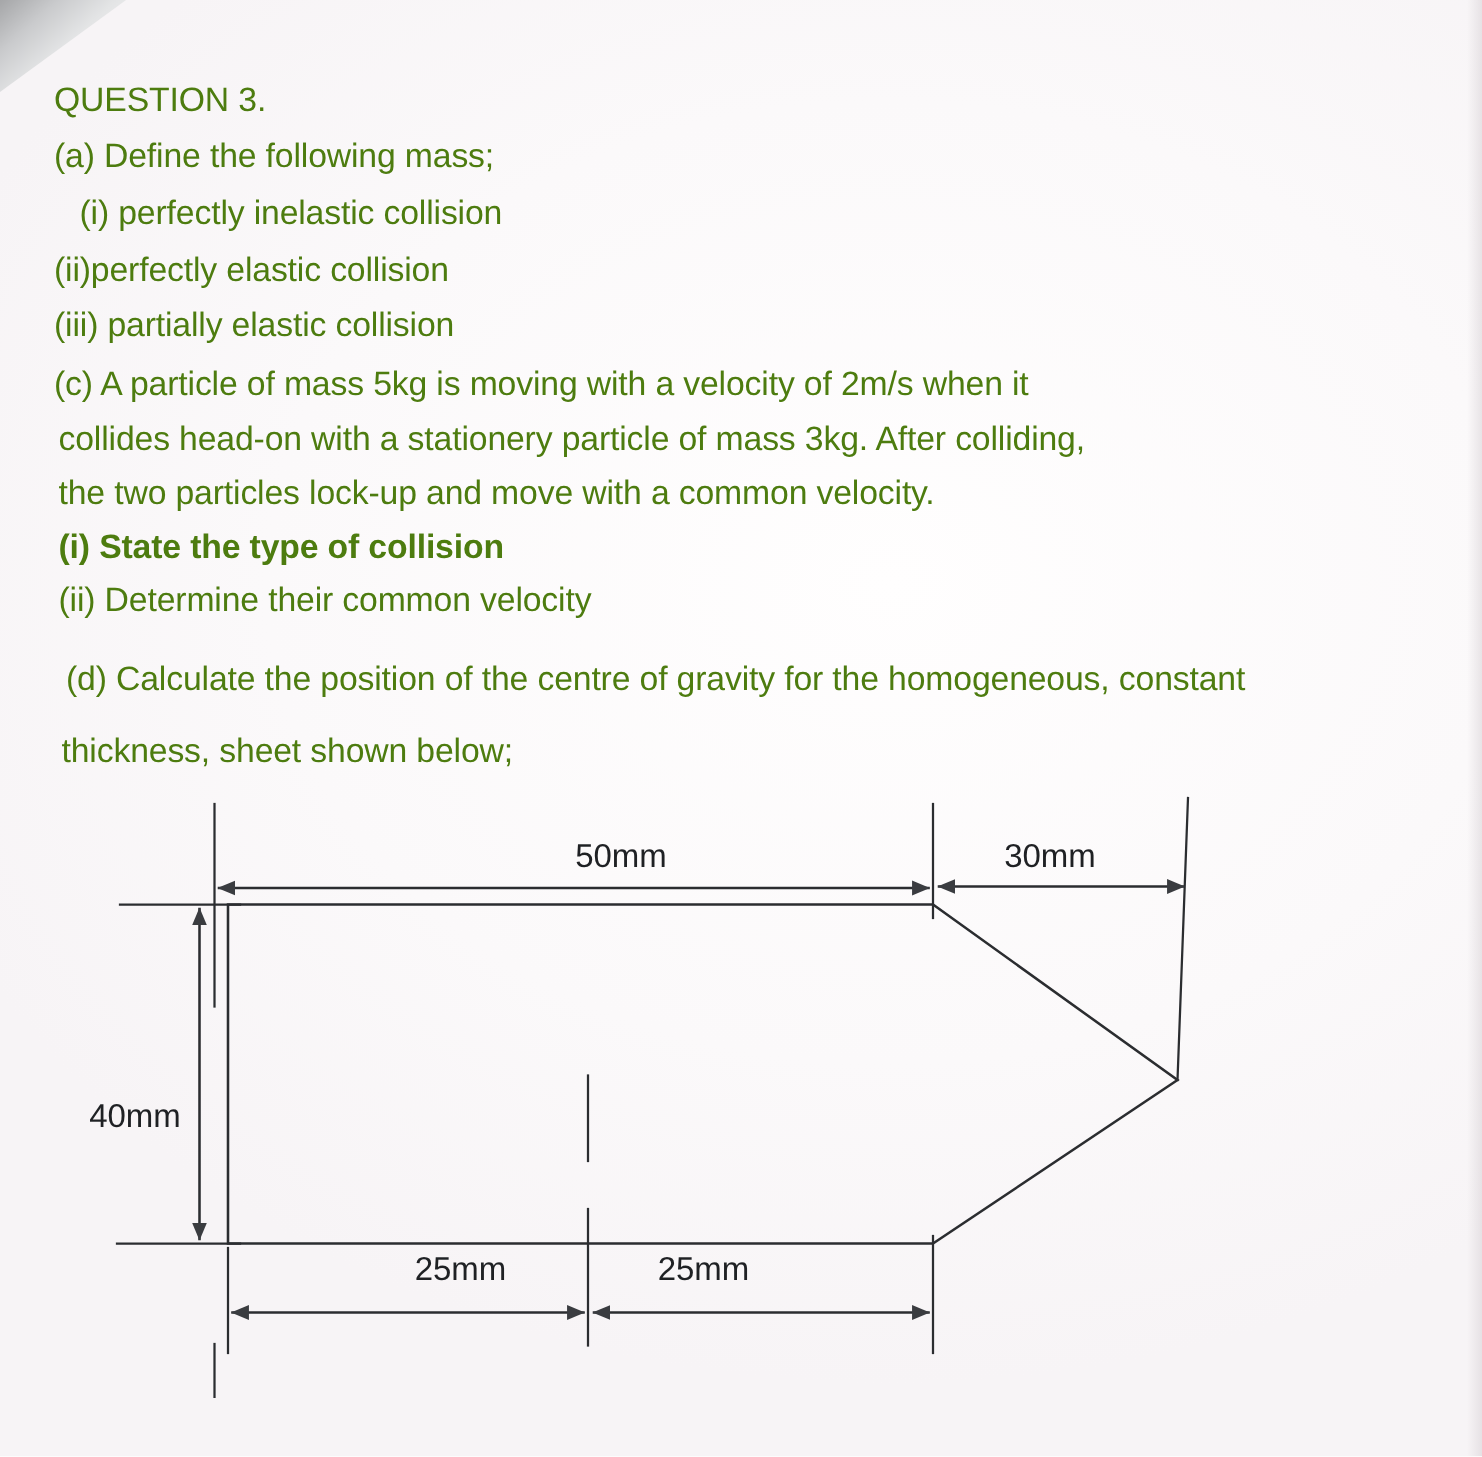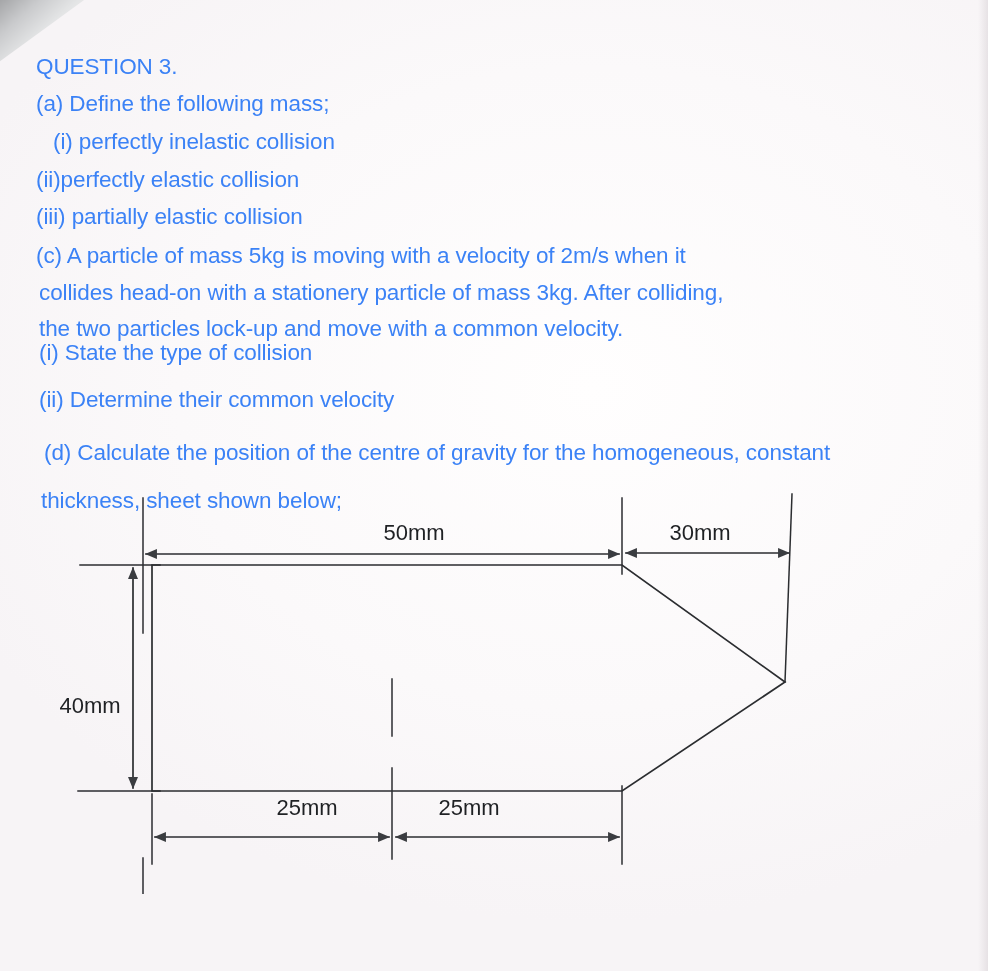--- a/index.html
+++ b/index.html
@@ -59,33 +59,33 @@
   }
 
   #text-block {
     position: absolute;
     left: 0;
     top: 0;
     width: 988px;
   }
   .q-line {
     position: absolute;
-    color: #3b82f6;
+    color: #4d7c0f;
     font-size: 22.5px;
     line-height: 1.0;
     white-space: nowrap;
     font-family: "Liberation Sans", sans-serif;
     letter-spacing: -0.1px;
   }
   .q-title { font-size: 22.5px; }
 
   #figure {
     position: absolute;
     left: 0;
-    top: 474px;
+    top: 512px;
     width: 824px;
     height: 420px;
   }
   #figure svg { display: block; }
   .dim-label {
     fill: #1f2124;
     font-family: "Liberation Sans", sans-serif;
     font-size: 22px;
   }
 </style>
@@ -100,21 +100,21 @@
 
   <div id="text-block">
     <div class="q-line q-title" style="left:36px; top:56px;">QUESTION 3.</div>
     <div class="q-line" style="left:36px; top:93px;">(a) Define the following mass;</div>
     <div class="q-line" style="left:36px; top:131px;margin-left:17px;">(i) perfectly inelastic collision</div>
     <div class="q-line" style="left:36px; top:169px;">(ii)perfectly elastic collision</div>
     <div class="q-line" style="left:36px; top:206px;">(iii) partially elastic collision</div>
     <div class="q-line" style="left:36px; top:245px;">(c) A particle of mass 5kg is moving with a velocity of 2m/s when it</div>
     <div class="q-line" style="left:39px; top:282px;">collides head-on with a stationery particle of mass 3kg. After colliding,</div>
     <div class="q-line" style="left:39px; top:318px;">the two particles lock-up and move with a common velocity.</div>
-    <div class="q-line" style="left:39px; top:342px;">(i) State the type of collision</div>
+    <div class="q-line" style="left:39px; top:354px;font-weight:bold;">(i) State the type of collision</div>
     <div class="q-line" style="left:39px; top:389px;">(ii) Determine their common velocity</div>
     <div class="q-line" style="left:44px; top:442px;">(d) Calculate the position of the centre of gravity for the homogeneous, constant</div>
     <div class="q-line" style="left:41px; top:478px;margin-top:12px;">thickness, sheet shown below;</div>
   </div>
 
   <div id="figure">
     <svg width="988" height="420" viewBox="0 0 988 420" xmlns="http://www.w3.org/2000/svg">
       <defs>
         <marker id="arrow-end" viewBox="0 0 10 10" refX="9.2" refY="5" markerWidth="7" markerHeight="7" orient="auto-start-reverse">
           <path d="M 0 0.8 L 10 5 L 0 9.2 z" fill="#3a3c40"></path>

